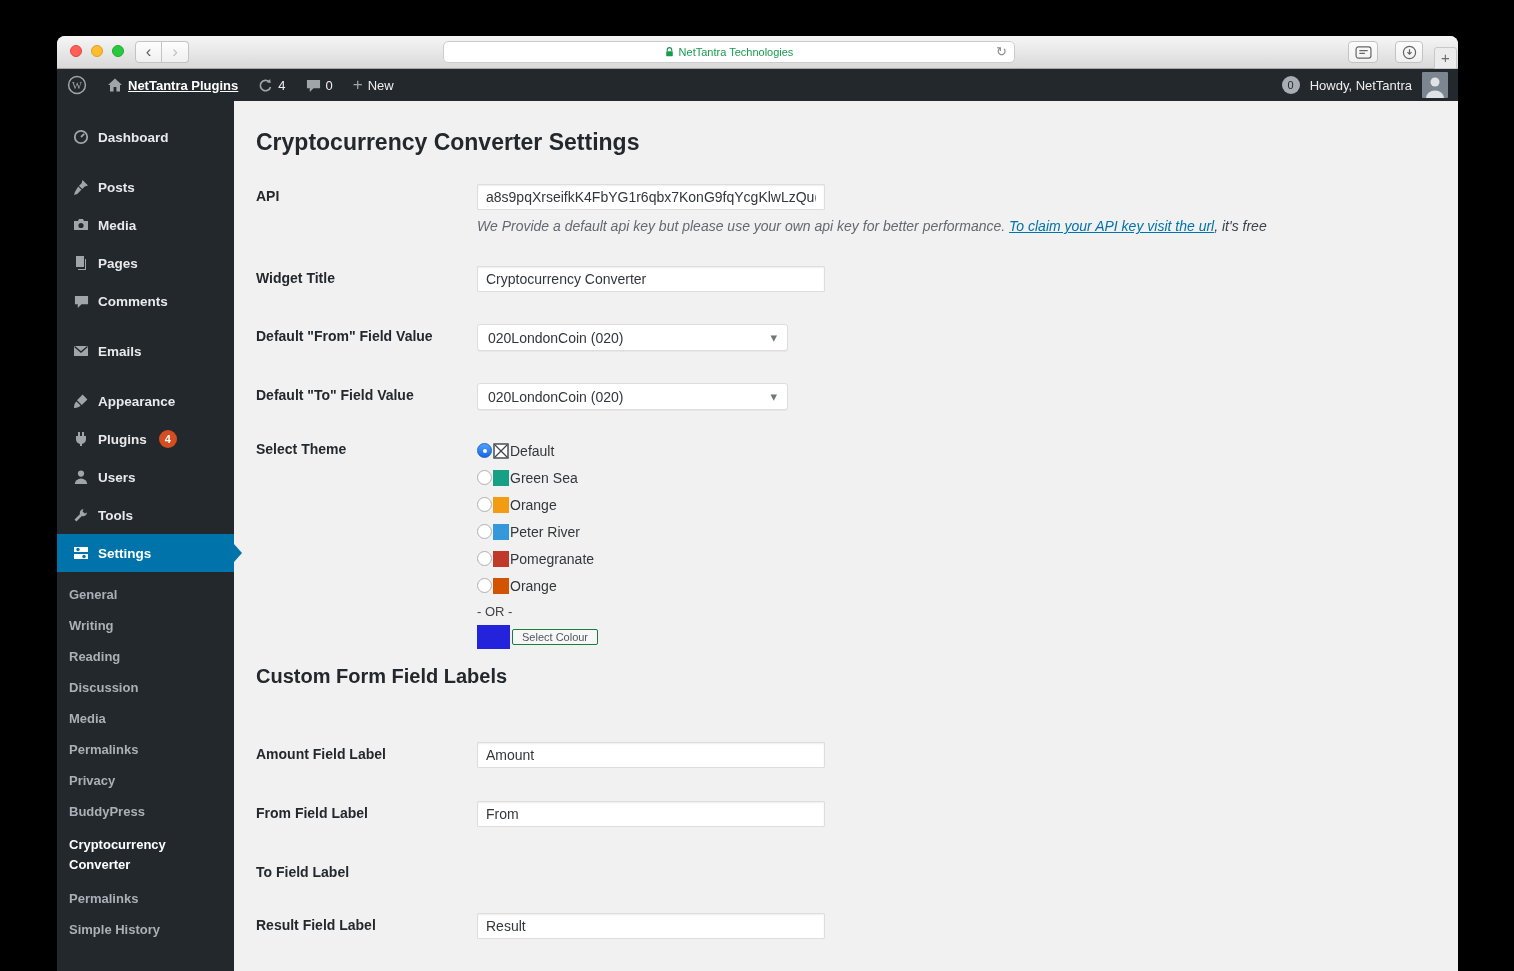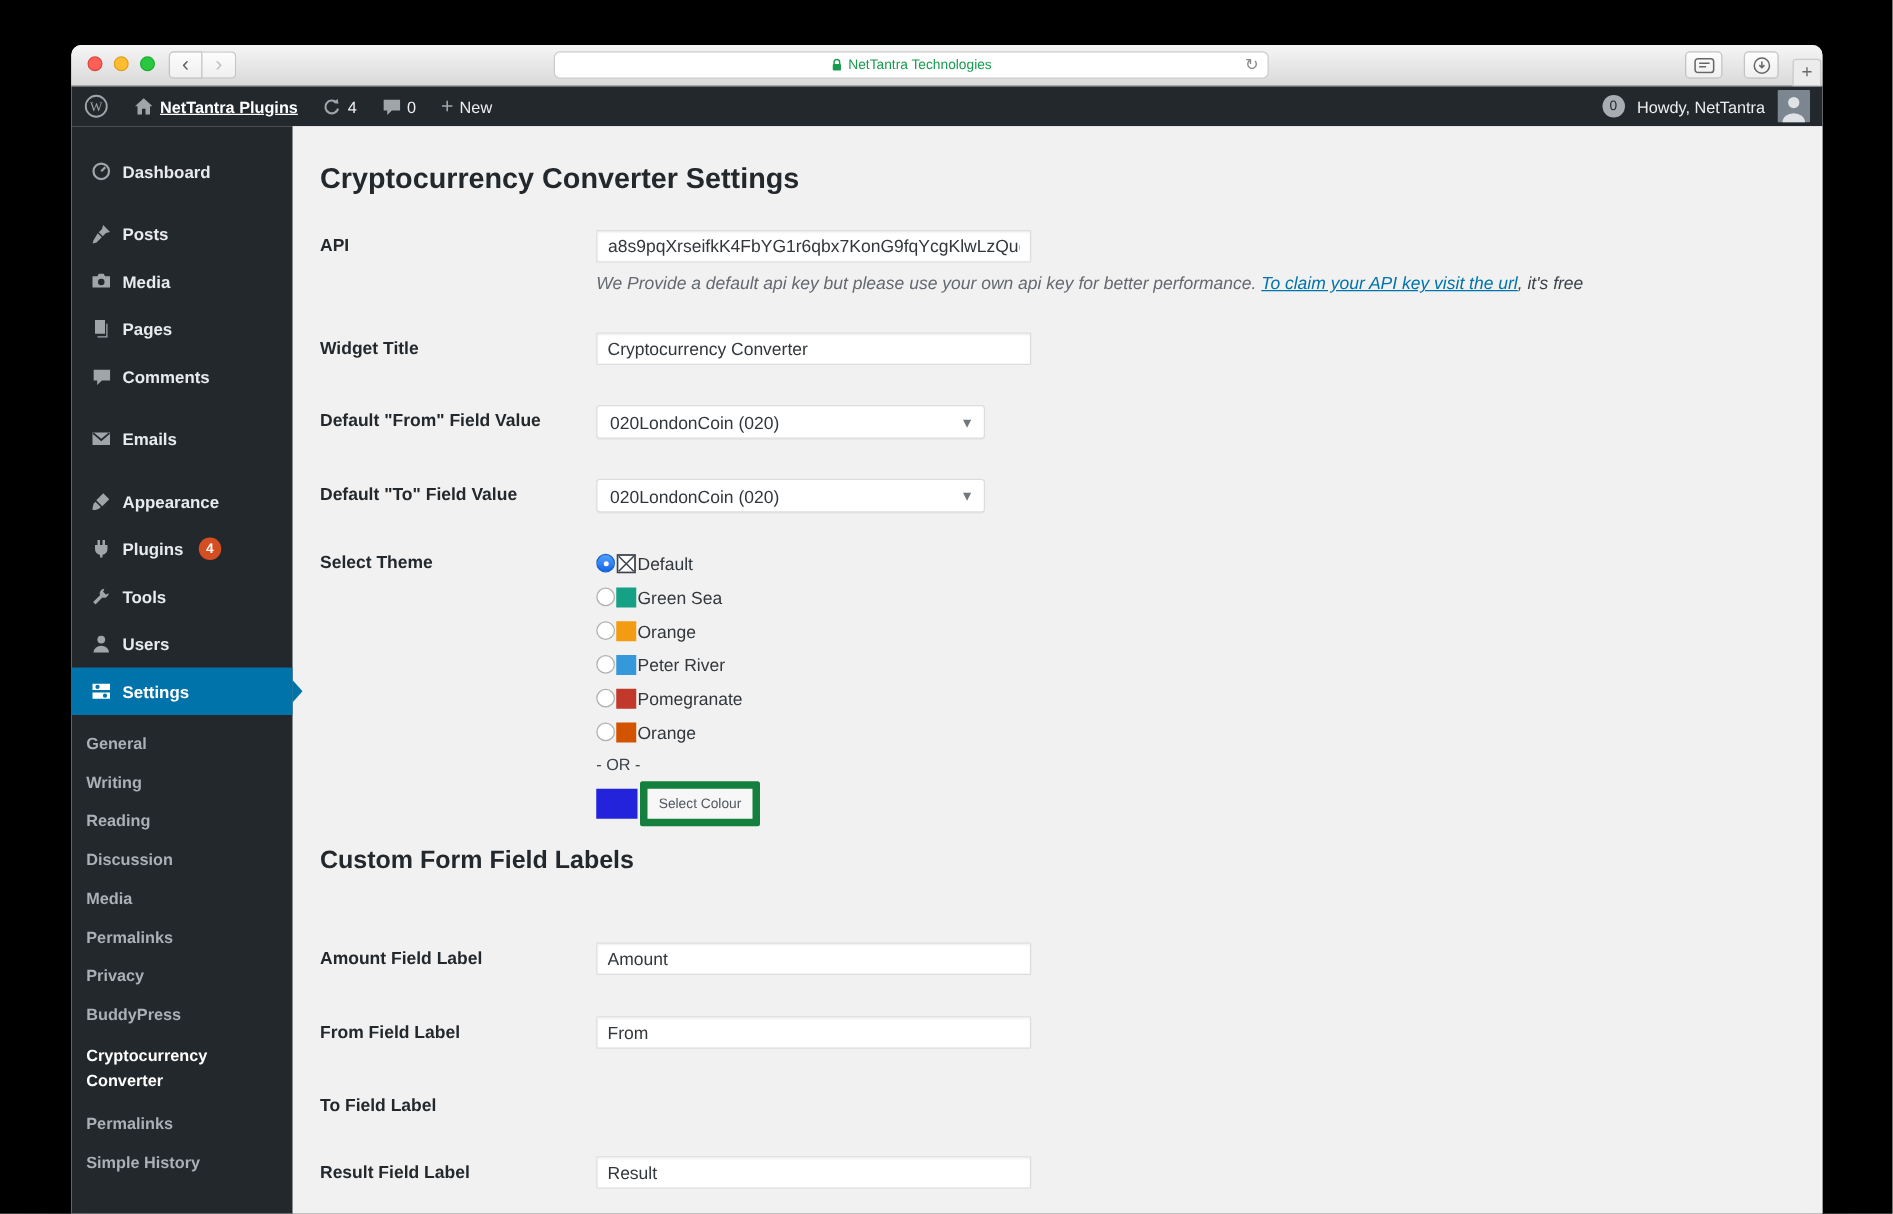--- a/index.html
+++ b/index.html
@@ -126,22 +126,22 @@
     content: ""; position: absolute; left: 4.5px; top: 4.5px; width: 4px; height: 4px;
     border-radius: 50%; background: #fff;
   }
   .swatch { width: 16px; height: 16px; flex-shrink: 0; }
   .default-swatch { width: 16px; height: 16px; flex-shrink: 0; display: flex; }
   .theme-name { font-size: 14px; color: #32373c; }
   .or-text { margin-top: 5px; font-size: 13px; color: #3c434a; }
   .color-picker-row { display: flex; align-items: center; margin-top: 6px; }
   .color-swatch { width: 33px; height: 24px; cursor: pointer; }
   .color-btn {
-    height: 36px; padding: 0 9px; font-size: 11px; color: #50575e; background: #f7f7f7;
-    border: 6px solid #15803d; border-radius: 2px; margin-left: 2px; cursor: pointer;
+    height: 16px; padding: 0 9px; font-size: 11px; color: #50575e; background: #f7f7f7;
+    border: 1px solid #15803d; border-radius: 2px; margin-left: 2px; cursor: pointer;
     font-family: "Liberation Sans", sans-serif;
   }
   .section-heading { margin-top: 15px; font-size: 20px; font-weight: 700; color: #23282d; line-height: 24px; }
   
   .row-api       { margin-top: 27px; }
   .row-widget    { margin-top: 31px; }
   .row-from      { margin-top: 32px; }
   .row-to        { margin-top: 32px; }
   .row-theme     { margin-top: 27px; }
   .row-amount    { margin-top: 54px; }
@@ -313,33 +313,33 @@
               <path fill="currentColor" d="M5 1h2v4H5zM9 1h2v4H9z"></path>
               <path fill="currentColor" d="M3 5h10v3a5 5 0 0 1-4 4.9V15H7v-2.1A5 5 0 0 1 3 8z"></path>
             </svg>
           </span>
         <span>Plugins</span>
         <span class="mi-badge" style="background-color: rgb(213, 78, 33);">4</span>
       </div>
       <div class="menu-item">
         <span class="mi-icon">
             <svg width="16" height="16" viewBox="0 0 16 16">
-              <path fill="currentColor" d="M14 5.5A3.8 3.8 0 0 1 8.9 9L3.4 14.5 1.5 12.6 7 7.1A3.8 3.8 0 0 1 10.5 2l-1 2.3 2.2 2.2 2.3-1z"></path>
-            </svg>
-          </span>
-        <span>Tools</span>
-      </div>
-      <div class="menu-item">
-        <span class="mi-icon">
-            <svg width="16" height="16" viewBox="0 0 16 16">
               <circle cx="8" cy="4.6" r="3.1" fill="currentColor"></circle>
               <path fill="currentColor" d="M1.8 15a6.2 5.4 0 0 1 12.4 0z"></path>
             </svg>
           </span>
         <span>Users</span>
+      </div>
+      <div class="menu-item">
+        <span class="mi-icon">
+            <svg width="16" height="16" viewBox="0 0 16 16">
+              <path fill="currentColor" d="M14 5.5A3.8 3.8 0 0 1 8.9 9L3.4 14.5 1.5 12.6 7 7.1A3.8 3.8 0 0 1 10.5 2l-1 2.3 2.2 2.2 2.3-1z"></path>
+            </svg>
+          </span>
+        <span>Tools</span>
       </div>
       <div class="menu-item active">
         <span class="mi-icon">
             <svg width="16" height="16" viewBox="0 0 16 16">
               <path fill="currentColor" d="M1 2h14v5H1z"></path>
               <circle cx="5" cy="4.5" r="1.7" fill="#0073aa"></circle>
               <path fill="currentColor" d="M1 9h14v5H1z"></path>
               <circle cx="11" cy="11.5" r="1.7" fill="#0073aa"></circle>
             </svg>
           </span>

